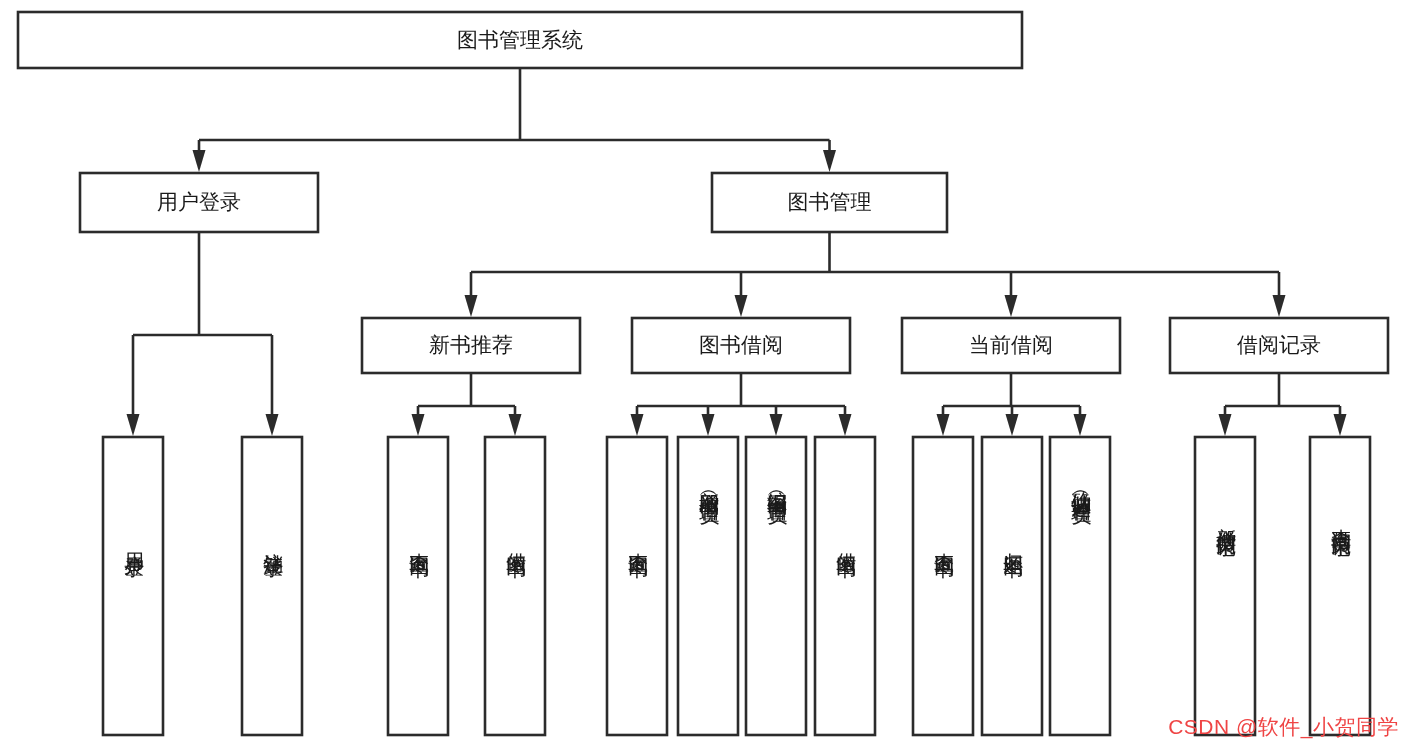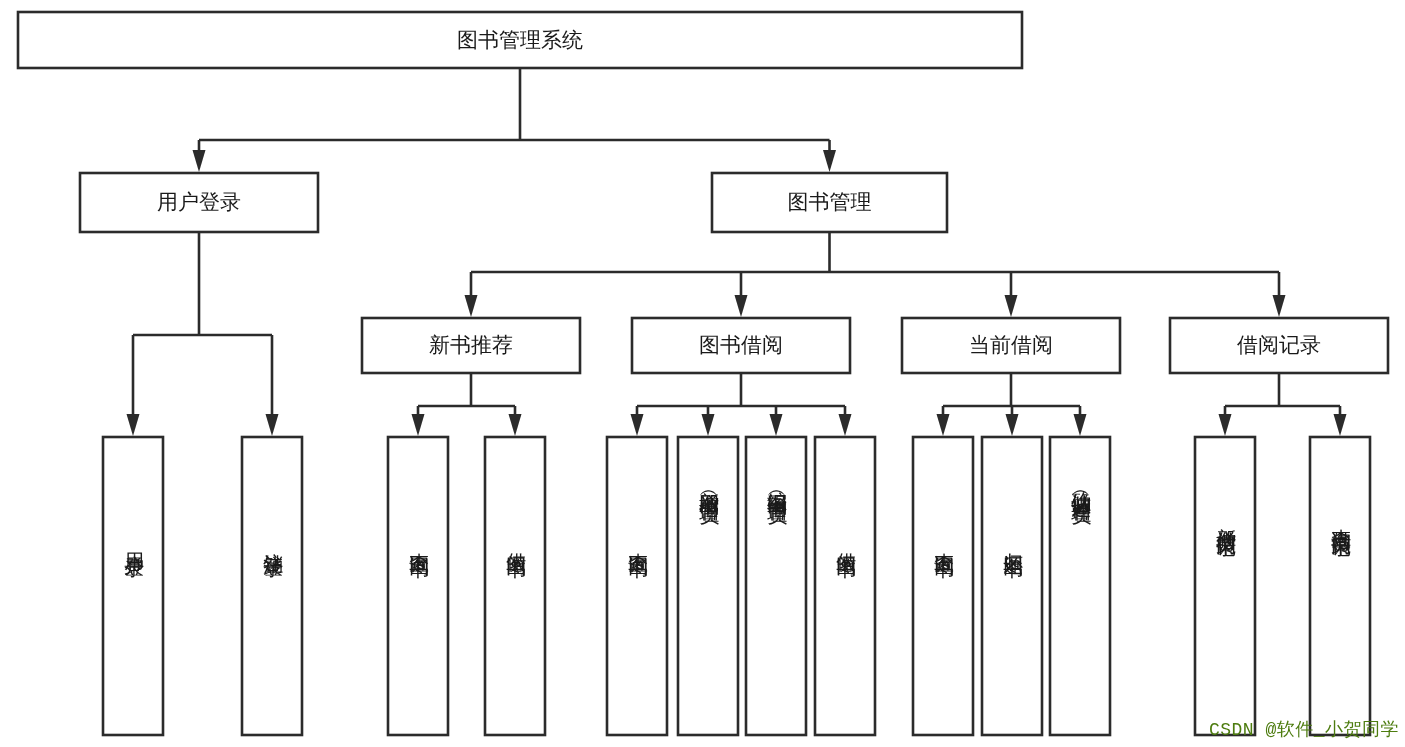--- a/index.html
+++ b/index.html
@@ -56,23 +56,23 @@
     stroke-linecap: butt;
   }
   .arrow-head {
     fill: #2b2b2b;
     stroke: none;
   }
   .watermark {
     position: absolute;
     right: 6px;
     bottom: 6px;
-    font-family: Liberation Mono, monospace;
-    font-size: 18px;
-    color: #4d7c0f;
+    font-family: Liberation Sans, sans-serif;
+    font-size: 21px;
+    color: #ef4444;
     letter-spacing: 0.5px;
     white-space: nowrap;
     pointer-events: none;
   }
 </style>
 </head>
 <body>
 
 <div id="diagram-root">
   <svg id="flow-svg" viewBox="0 0 1405 747">

